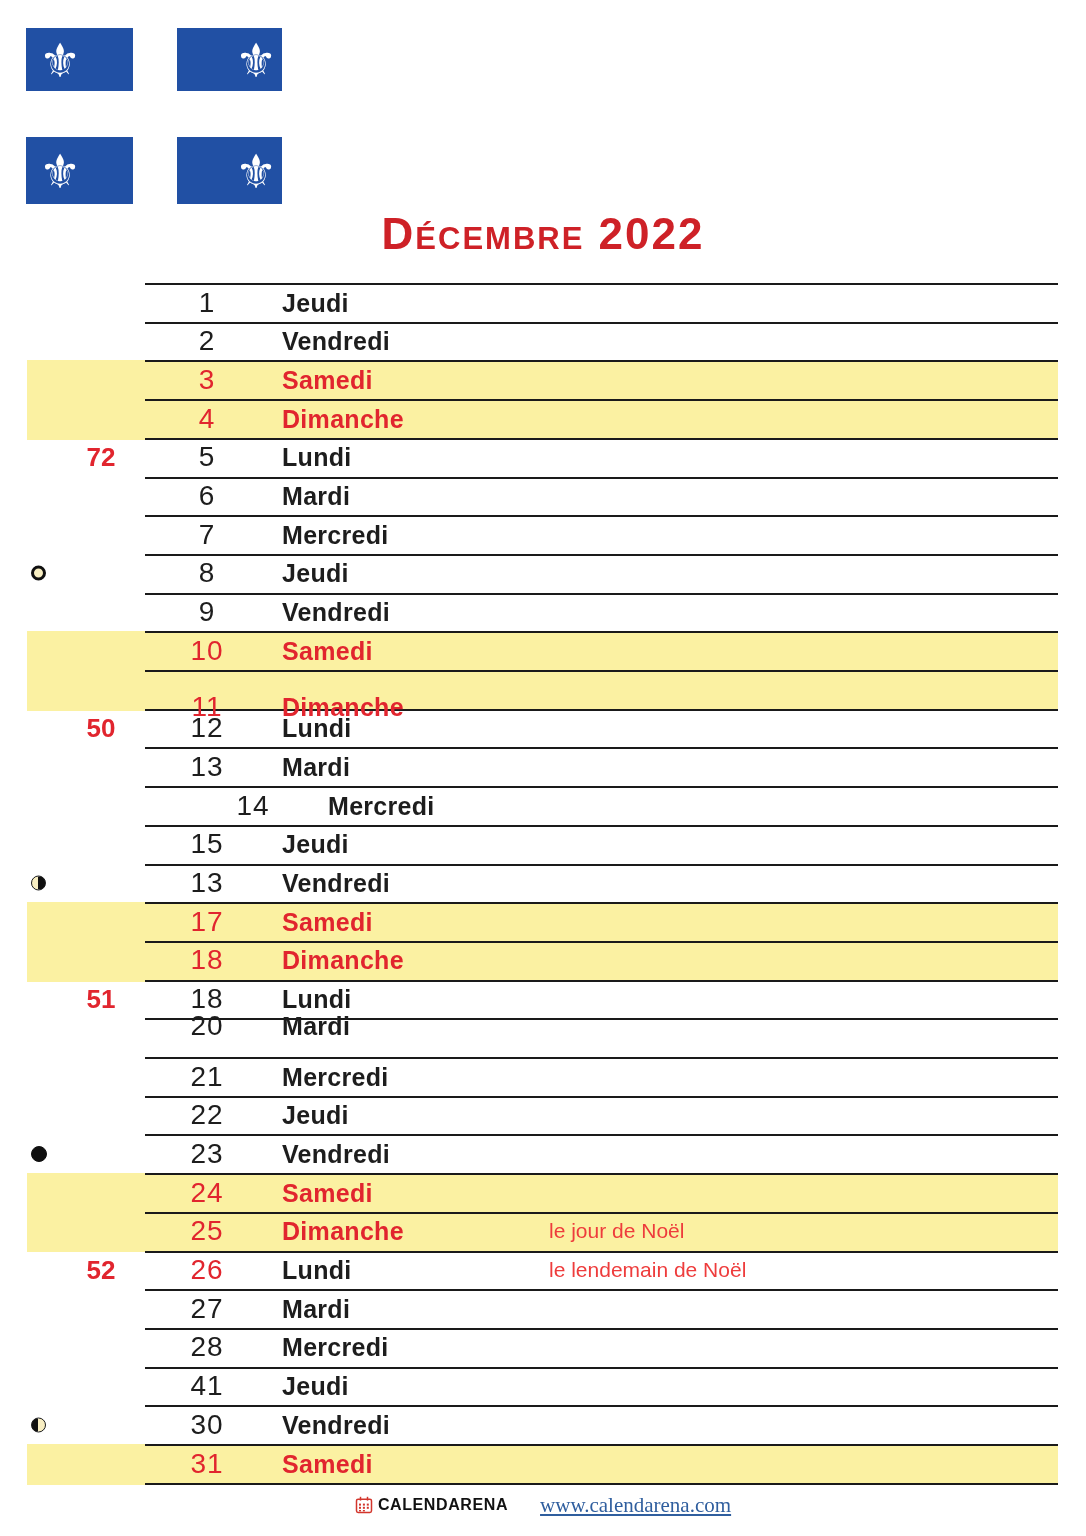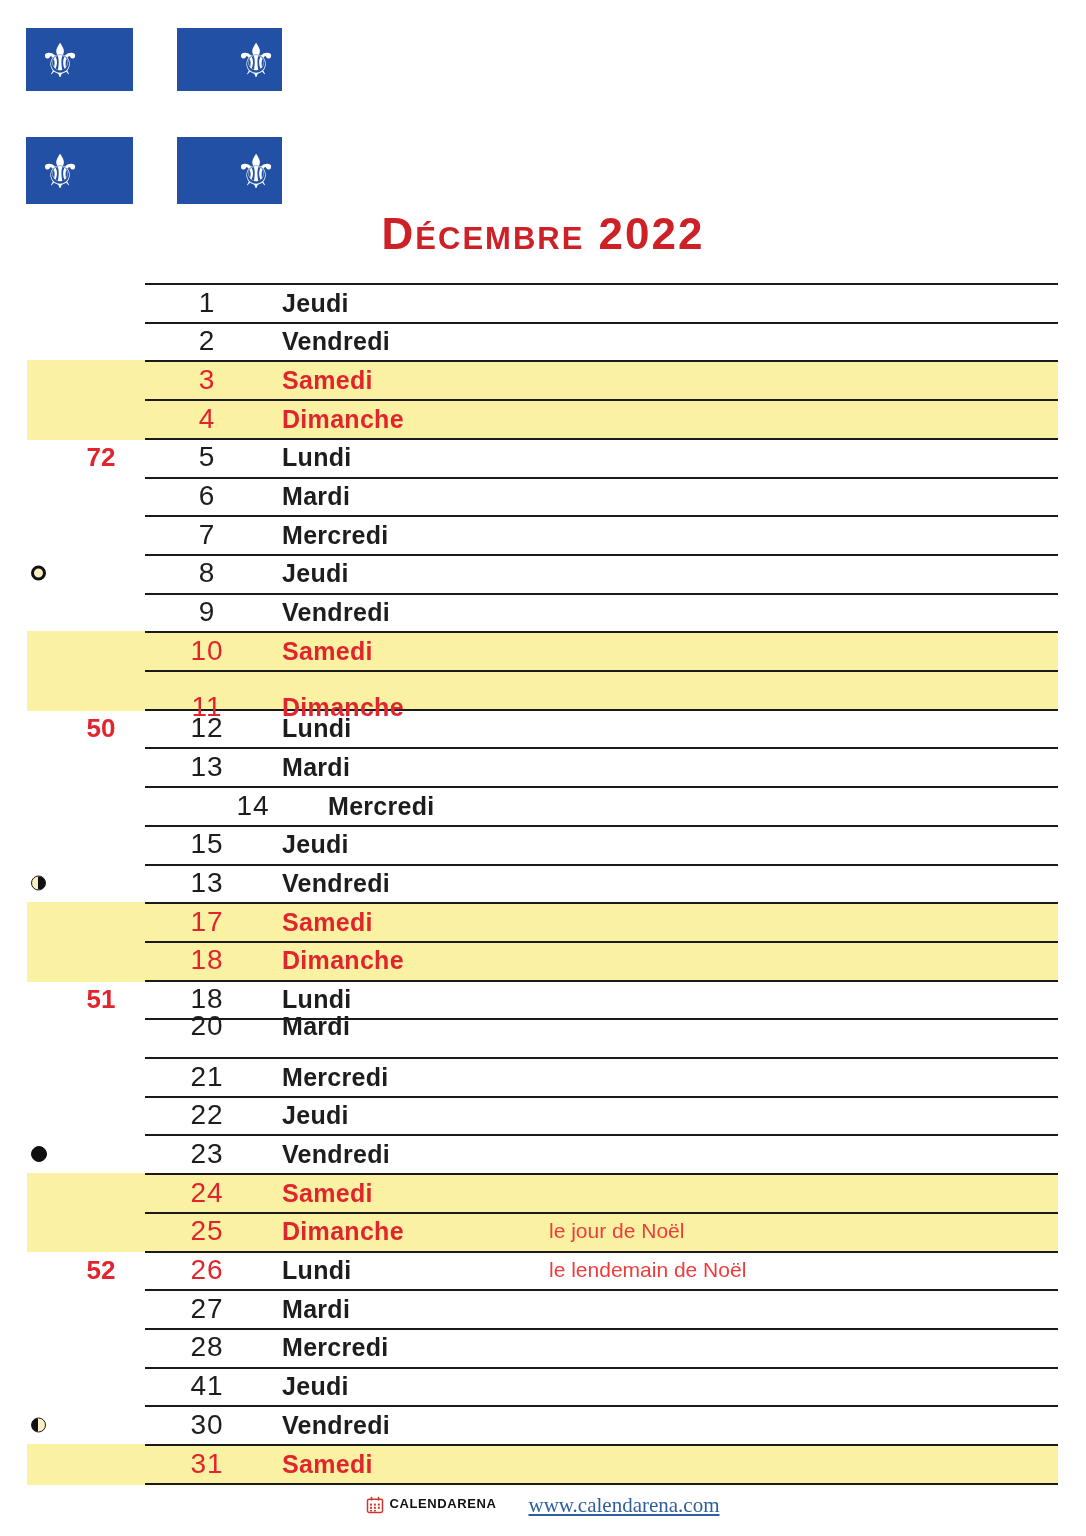--- a/index.html
+++ b/index.html
@@ -69,22 +69,22 @@
   .moon.last-quarter{width:13px;height:13px;border:1px solid #1b1b1b;
     background:linear-gradient(90deg, var(--moon-fill) 50%, #101010 50%);}
   .moon.first-quarter{width:13px;height:13px;border:1px solid #1b1b1b;
     background:linear-gradient(90deg, #101010 50%, var(--moon-fill) 50%);}
 
   
   .footer{
     position:absolute;top:1487px;left:0;width:100%;height:36px;
     display:flex;align-items:center;justify-content:center;gap:32px;
   }
-  .brand{display:flex;gap:5px;
-    font-size:13px;font-weight:700;letter-spacing:0.6px;color:#111;}
+  .brand{display:flex;align-items:center;gap:5px;
+    font-size:16px;font-weight:700;letter-spacing:0.6px;color:#111;}
   .brand svg{display:block;}
   .weblink{
     font-family:"Liberation Serif", serif;font-size:21px;
     color:var(--link-blue);text-decoration:underline;
   }
 </style>
 </head>
 <body>
 
 <div class="page">

